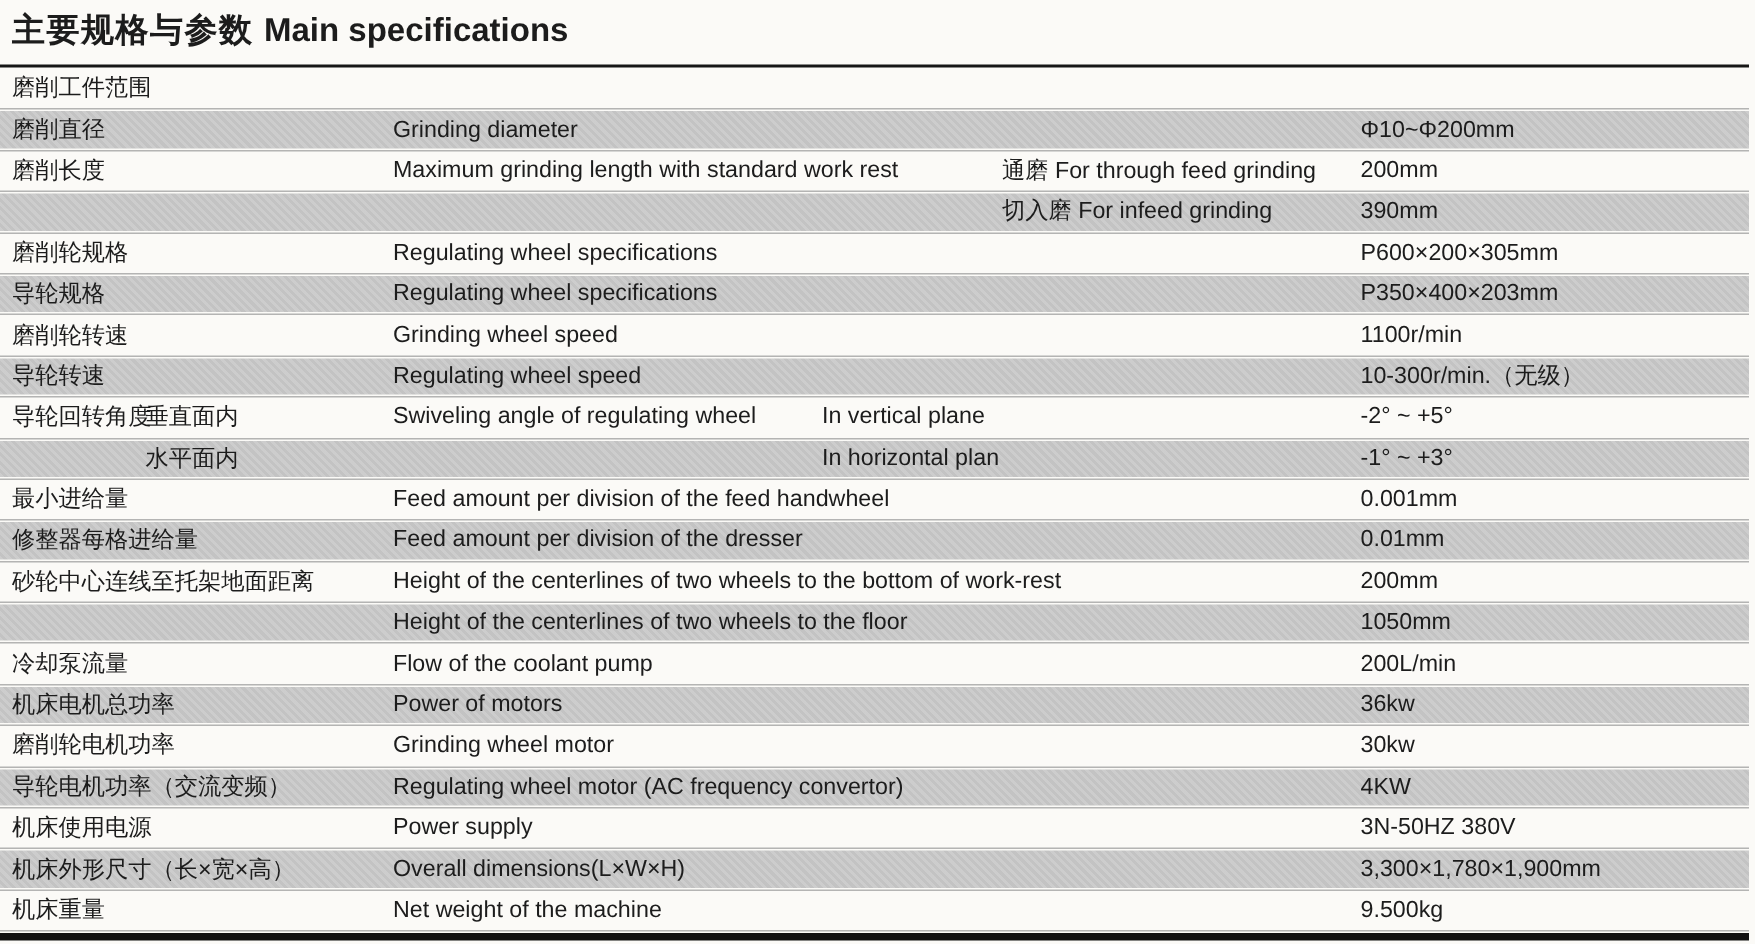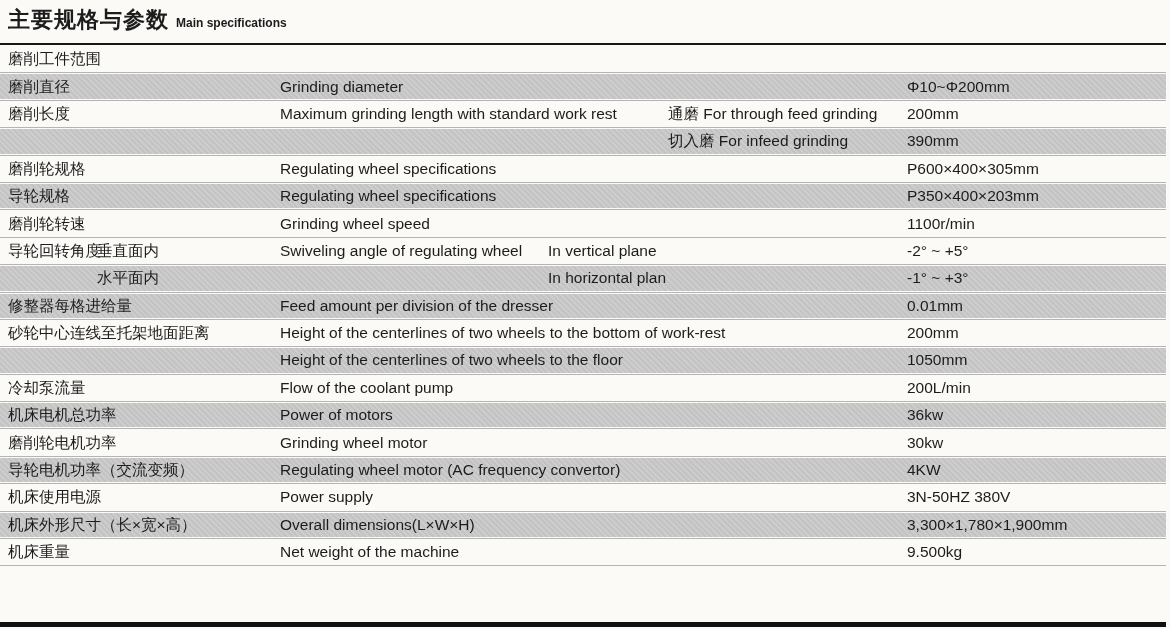--- a/index.html
+++ b/index.html
@@ -5,21 +5,21 @@
   html,body{margin:0;padding:0;}
   body{
     width:1170px;height:629px;overflow:hidden;
     background:#fbfaf7;
     font-family:"Liberation Sans","DejaVu Sans",sans-serif;
     color:#1c1c1c;
     position:relative;
   }
   .page-header{padding:5px 0 0 8px;height:34px;}
   .title-zh{font-size:22px;font-weight:bold;letter-spacing:1px;text-align:right;}
-  .title-en{font-size:12px;font-weight:bold;margin-left:7px;text-align:right;}
+  .title-en{font-size:22px;font-weight:bold;margin-left:7px;text-align:right;}
   .spec-table{
     position:absolute;left:0;top:43px;width:1166px;
     border-top:2px solid #161616;
     padding-top:2px;
   }
   .row{
     position:relative;height:24.4px;margin-bottom:3px;
   }
   .row::after{
     content:"";position:absolute;left:0;right:0;bottom:-2px;height:1px;
@@ -28,21 +28,21 @@
   .row.g{
     background:#c7c7c7;
     background-image:repeating-linear-gradient(45deg,rgba(255,255,255,.10) 0 2px,rgba(0,0,0,.02) 2px 4px);
   }
   .row span{
     position:absolute;top:50%;transform:translateY(-50%);
     white-space:nowrap;font-size:15.5px;
   }
   .zh{left:8px;}
   .zh2{left:97px;}
-  .en{left:280px;}
+  .en{left:262px;}
   .sub.far{left:668px;}
   .sub.near{left:548px;}
   .val{left:907px;}
   .bottom-bar{
     position:absolute;left:0;top:622px;width:1166px;height:5px;background:#111;
   }
 </style>
 </head>
 <body>
 
@@ -70,50 +70,60 @@
   </div>
 
   <div class="row g">
     <span class="sub far">切入磨 For infeed grinding</span>
     <span class="val">390mm</span>
   </div>
 
   <div class="row w">
     <span class="zh">磨削轮规格</span>
     <span class="en">Regulating wheel specifications</span>
-    <span class="val">P600×400×305mm</span>
+    <span class="val">P600×200×305mm</span>
   </div>
 
   <div class="row g">
     <span class="zh">导轮规格</span>
     <span class="en">Regulating wheel specifications</span>
     <span class="val">P350×400×203mm</span>
   </div>
 
   <div class="row w">
     <span class="zh">磨削轮转速</span>
     <span class="en">Grinding wheel speed</span>
     <span class="val">1100r/min</span>
   </div>
 
+  <div class="row g">
+    <span class="zh">导轮转速</span>
+    <span class="en">Regulating wheel speed</span>
+    <span class="val">10-300r/min.（无级）</span>
+  </div>
 
   <div class="row w">
     <span class="zh">导轮回转角度</span>
     <span class="zh2">垂直面内</span>
     <span class="en">Swiveling angle of regulating wheel</span>
     <span class="sub near">In vertical plane</span>
     <span class="val">-2° ~ +5°</span>
   </div>
 
   <div class="row g">
     <span class="zh2">水平面内</span>
     <span class="sub near">In horizontal plan</span>
     <span class="val">-1° ~ +3°</span>
   </div>
 
+  <div class="row w">
+    <span class="zh">最小进给量</span>
+    <span class="en">Feed amount per division of the feed handwheel</span>
+    <span class="val">0.001mm</span>
+  </div>
 
   <div class="row g">
     <span class="zh">修整器每格进给量</span>
     <span class="en">Feed amount per division of the dresser</span>
     <span class="val">0.01mm</span>
   </div>
 
   <div class="row w">
     <span class="zh">砂轮中心连线至托架地面距离</span>
     <span class="en">Height of the centerlines of two wheels to the bottom of work-rest</span>

